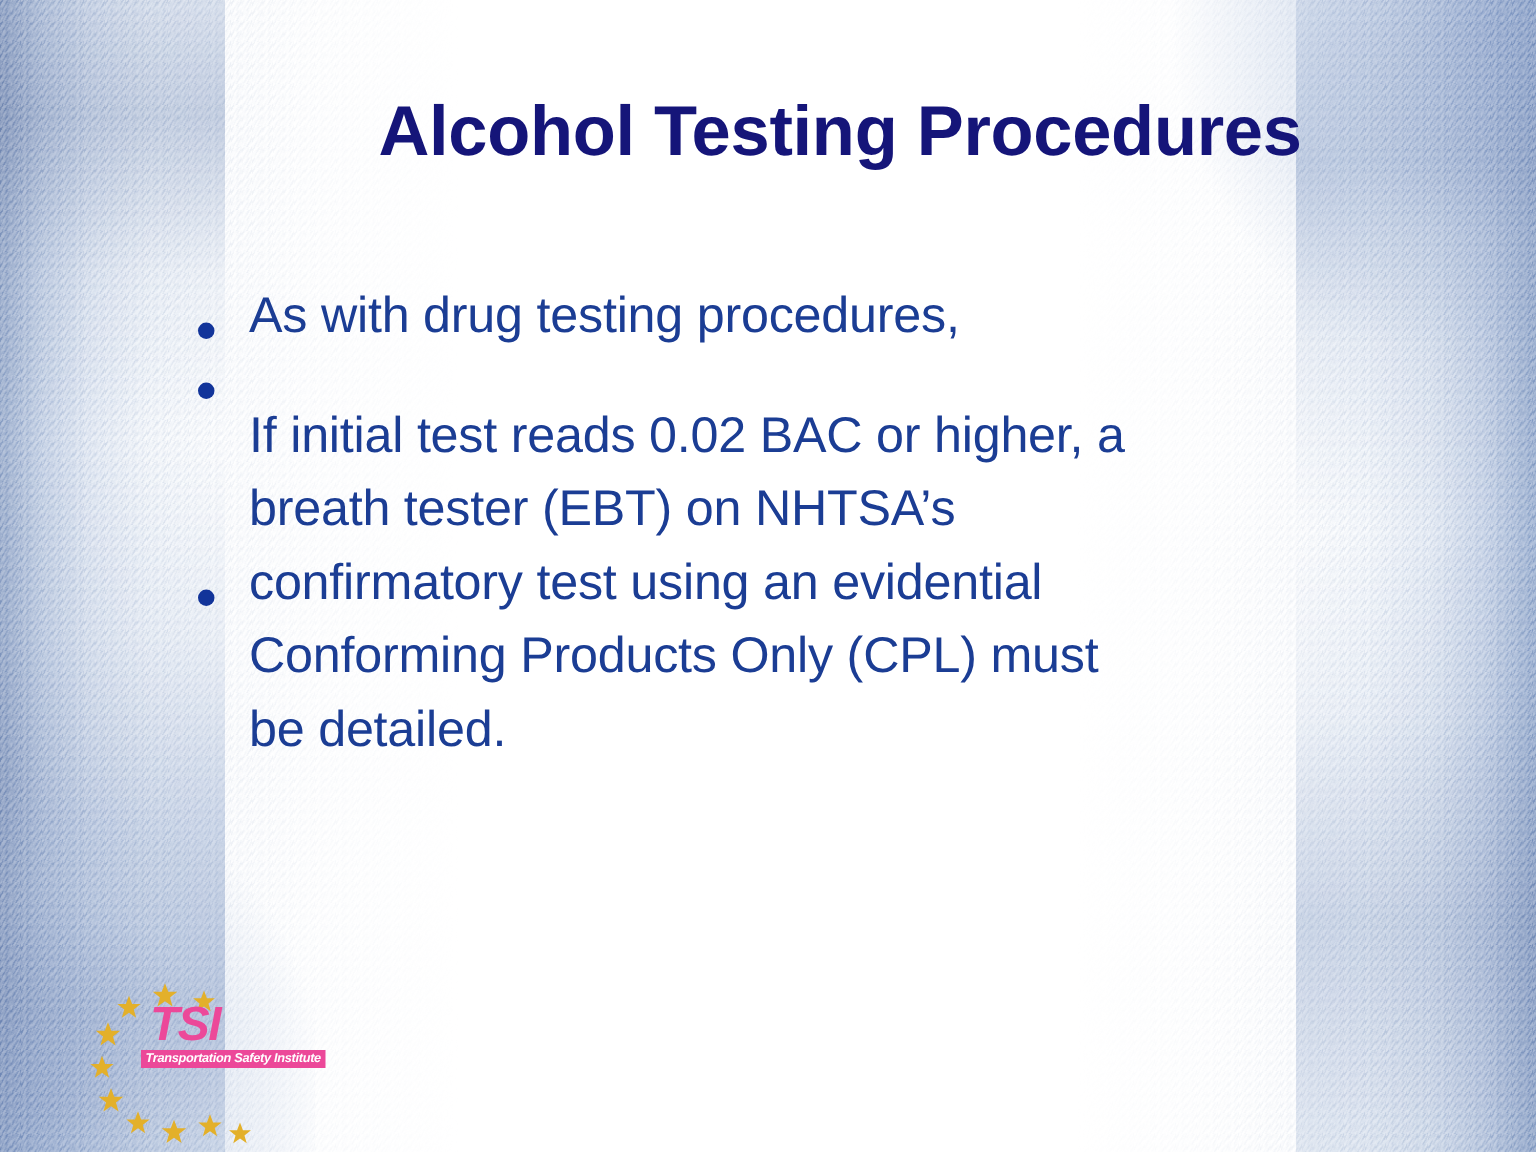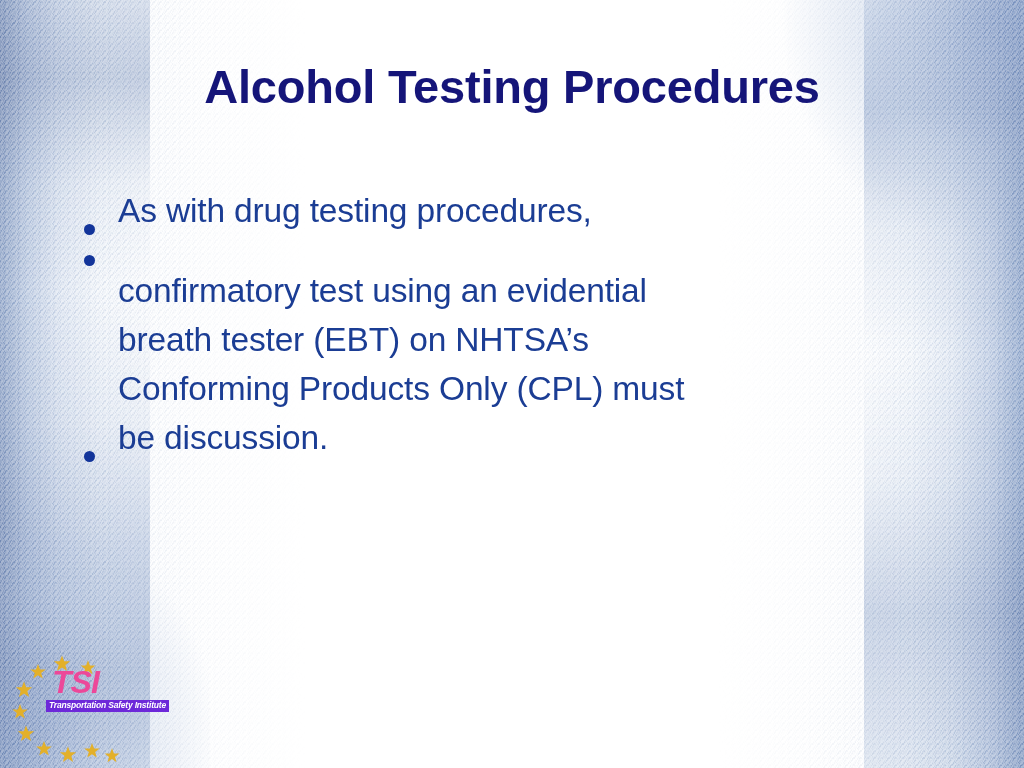--- a/index.html
+++ b/index.html
@@ -131,20 +131,21 @@
     mask-image: linear-gradient(to right,
         rgba(0,0,0,1) 0%, rgba(0,0,0,.9) 10%, rgba(0,0,0,.35) 20%,
         rgba(0,0,0,0) 30%, rgba(0,0,0,0) 70%,
         rgba(0,0,0,.35) 80%, rgba(0,0,0,.9) 90%, rgba(0,0,0,1) 100%);
   }
 
   
   .content {
     position: absolute;
     inset: 0;
+    margin-left: 48px;
   }
 
   .slide-title {
     position: absolute;
     top: 62px;
     left: 0;
     width: 1024px;
     text-align: center;
     font-size: 47px;
     font-weight: bold;
@@ -156,21 +157,21 @@
 
   .body-list {
     position: absolute;
     top: 186px;
     left: 84px;
     width: 880px;
   }
 
   .bullet-row {
     display: flex;
-    align-items: flex-end;
+    align-items: center;
     color: #1b3d94;
   }
 
   .bullet-dot {
     flex: 0 0 auto;
     width: 34px;
     padding-top: 20px;
     box-sizing: border-box;
   }
   .bullet-dot::before {
@@ -208,21 +209,21 @@
     font-weight: bold;
     font-style: italic;
     color: #ec4899;
     letter-spacing: -1px;
     line-height: 1;
   }
   .tsi-sub {
     position: absolute;
     left: 34px;
     top: 50px;
-    background: #6d28d9;
+    background: #ec4899;
     color: #ffffff;
     font-size: 8.5px;
     font-weight: bold;
     font-style: italic;
     padding: 1px 3px 2px 3px;
     letter-spacing: -0.2px;
     white-space: nowrap;
     line-height: 1;
   }
 </style>
@@ -255,24 +256,25 @@
 
       <div class="bullet-row">
         <div class="bullet-dot"></div>
         <div class="bullet-text">
         </div>
       </div>
 
       <div class="bullet-row">
         <div class="bullet-dot"></div>
         <div class="bullet-text">
+          <span class="ln">If initial test reads 0.02 BAC or higher, a</span>
+          <span class="ln">breath tester (EBT) on NHTSA’s</span>
           <span class="ln">confirmatory test using an evidential</span>
-          <span class="ln">breath tester (EBT) on NHTSA’s</span>
           <span class="ln">Conforming Products Only (CPL) must</span>
-          <span class="ln">be discussion.</span>
+          <span class="ln">be detailed.</span>
         </div>
       </div>
 
     </div>
 
     <div class="tsi-logo">
       <svg class="tsi-stars" viewBox="0 0 170 118">
         <defs>
           <g id="star5">
             <polygon points="0,-9 2.3,-2.9 8.6,-2.9 3.5,1.1 5.3,7.3 0,3.6 -5.3,7.3 -3.5,1.1 -8.6,-2.9 -2.3,-2.9"></polygon>

